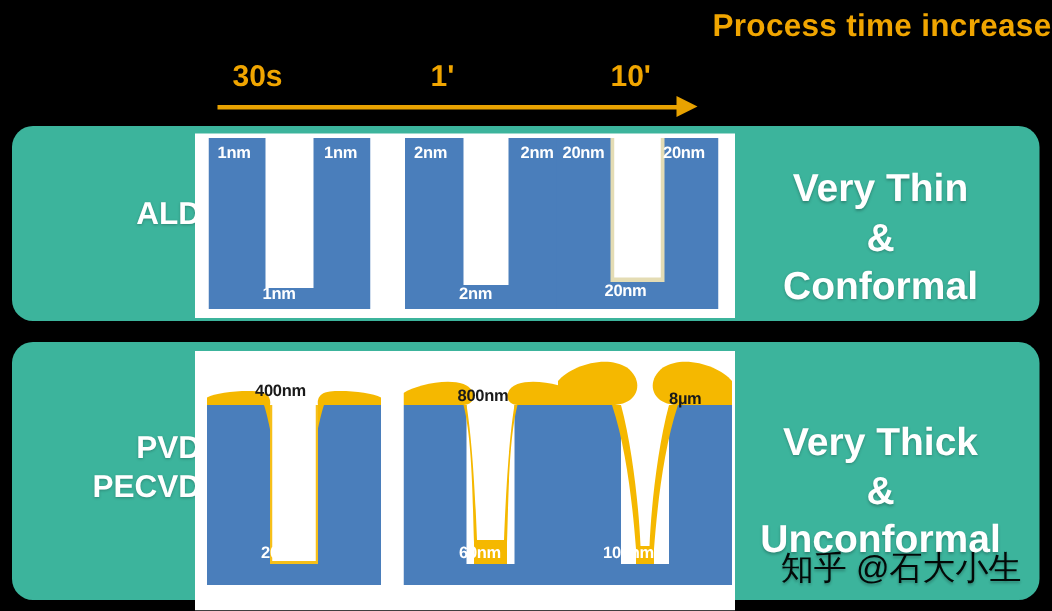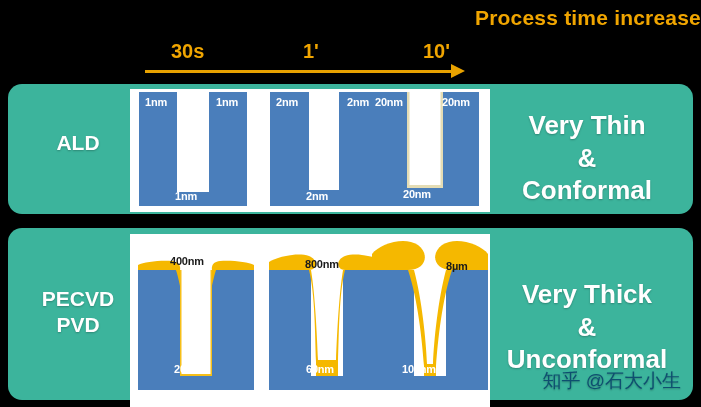--- a/index.html
+++ b/index.html
@@ -32,21 +32,20 @@
     left: 145px; top: 40px;
     width: 325px; height: 40px;
   }
   .tick-label {
     position: absolute;
     top: 0;
     color: #f0a500;
     font-size: 20px;
     font-weight: bold;
     white-space: nowrap;
-    margin-left: 16px;
   }
   .axis-line {
     position: absolute;
     left: 0; top: 30px;
     width: 310px; height: 3px;
     background: #e8a200;
   }
   .axis-head {
     position: absolute;
     left: 306px; top: 24px;
@@ -67,21 +66,21 @@
   #panel-pecvd { left: 8px; top: 228px; width: 685px; height: 172px; }
 
   .side-label {
     position: absolute;
     color: #ffffff;
     font-weight: bold;
     text-align: center;
     line-height: 1.25;
     text-shadow: 0 1px 2px rgba(0,0,0,0.25);
   }
-  .left-label  { left: 14px; width: 112px; font-size: 21px; }
+  .left-label  { left: 14px; width: 112px; font-size: 21px; text-align: right; }
   .right-label { right: 8px; width: 196px; font-size: 26px; }
 
   .white-board {
     position: absolute;
     background: #ffffff;
   }
   #board-ald   { left: 130px; top: 89px;  width: 360px; height: 123px; }
   #board-pecvd { left: 130px; top: 234px; width: 360px; height: 204px; }
 
   
@@ -96,22 +95,22 @@
     font-weight: bold;
     white-space: nowrap;
     letter-spacing: -0.2px;
   }
   .dim-white { color: #ffffff; }
   .dim-dark  { color: #1a1a1a; }
 
   .watermark {
     position: absolute;
     right: 12px; bottom: 6px;
-    color: #0c4a6e;
-    font-size: 19px;
+    color: #000000;
+    font-size: 22px;
     opacity: 0.95;
     text-shadow: 0 1px 2px rgba(0,0,0,0.3);
     white-space: nowrap;
   }
 </style>
 </head>
 <body>
 
 <div id="stage">
 
@@ -165,22 +164,22 @@
         <path d="M36,0 H38.5 V93 H69.5 V0 H72 V96 H36 Z" fill="#e4dcb4"></path>
       </svg>
     </div>
     <div class="dim dim-white" style="left:245px; top:7px;">20nm</div>
     <div class="dim dim-white" style="left:312px; top:7px;">20nm</div>
     <div class="dim dim-white" style="left:273px; top:99px;">20nm</div>
   </div>
 
   <div class="panel" id="panel-pecvd">
     <div class="side-label left-label" style="top:58px">
+      <div>PVD</div>
       <div>PECVD</div>
-      <div>PVD</div>
     </div>
 
     <div class="side-label right-label" style="top:50px">
       <div>Very Thick</div>
       <div>&amp;</div>
       <div>Unconformal</div>
     </div>
 
     <div class="watermark">知乎 @石大小生</div>
   </div>

